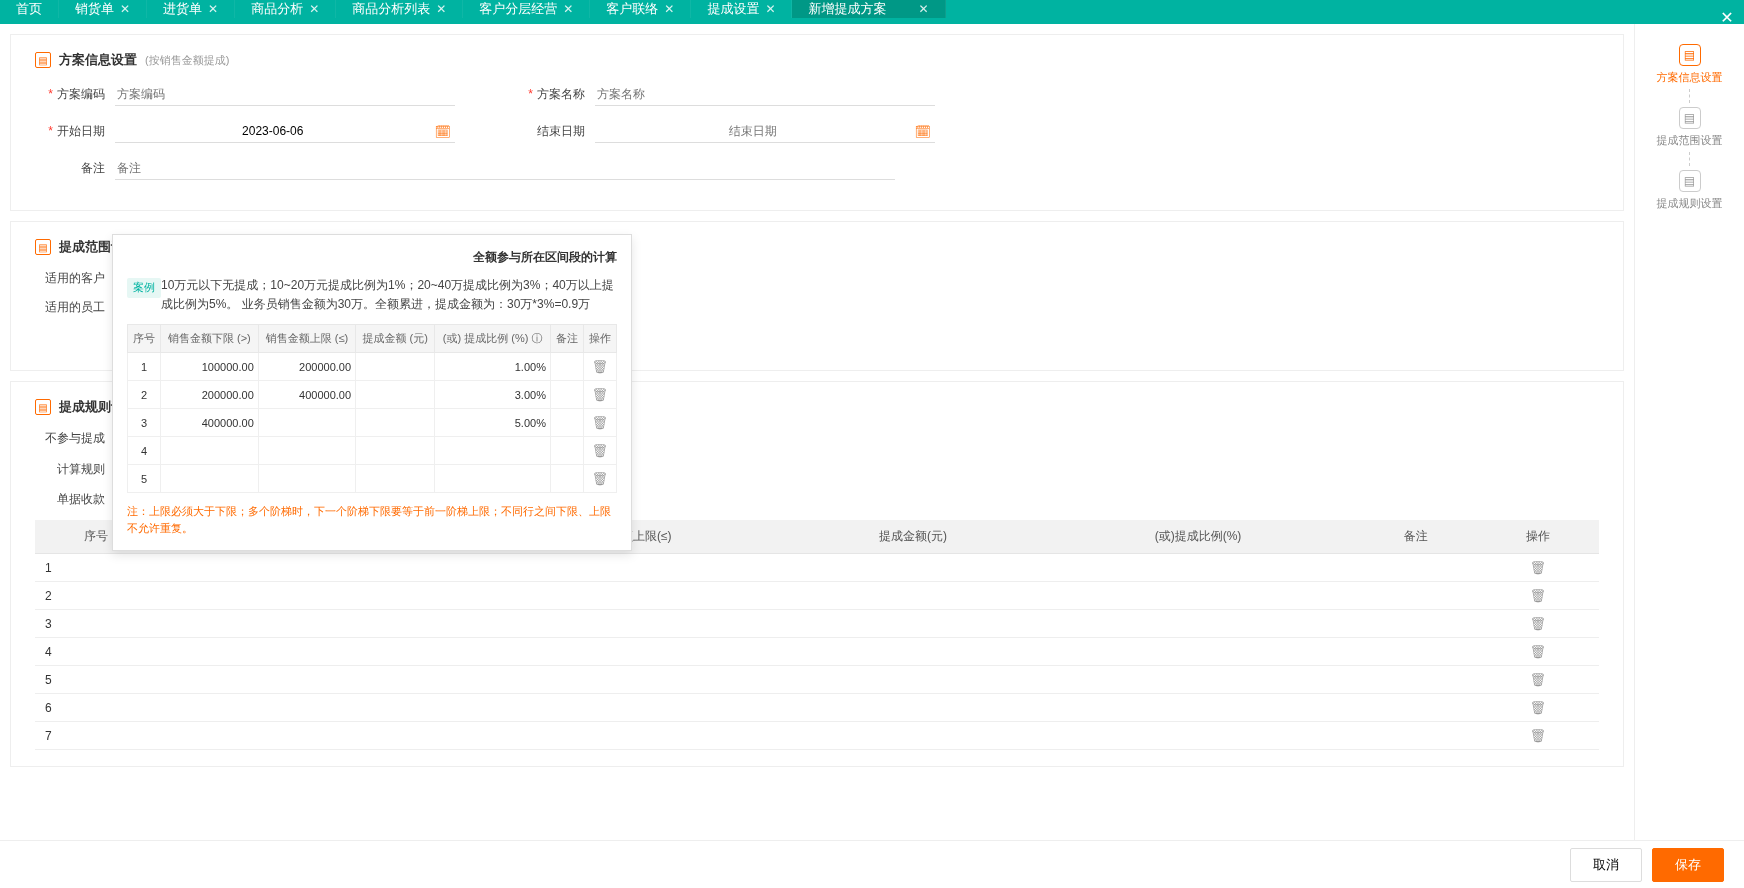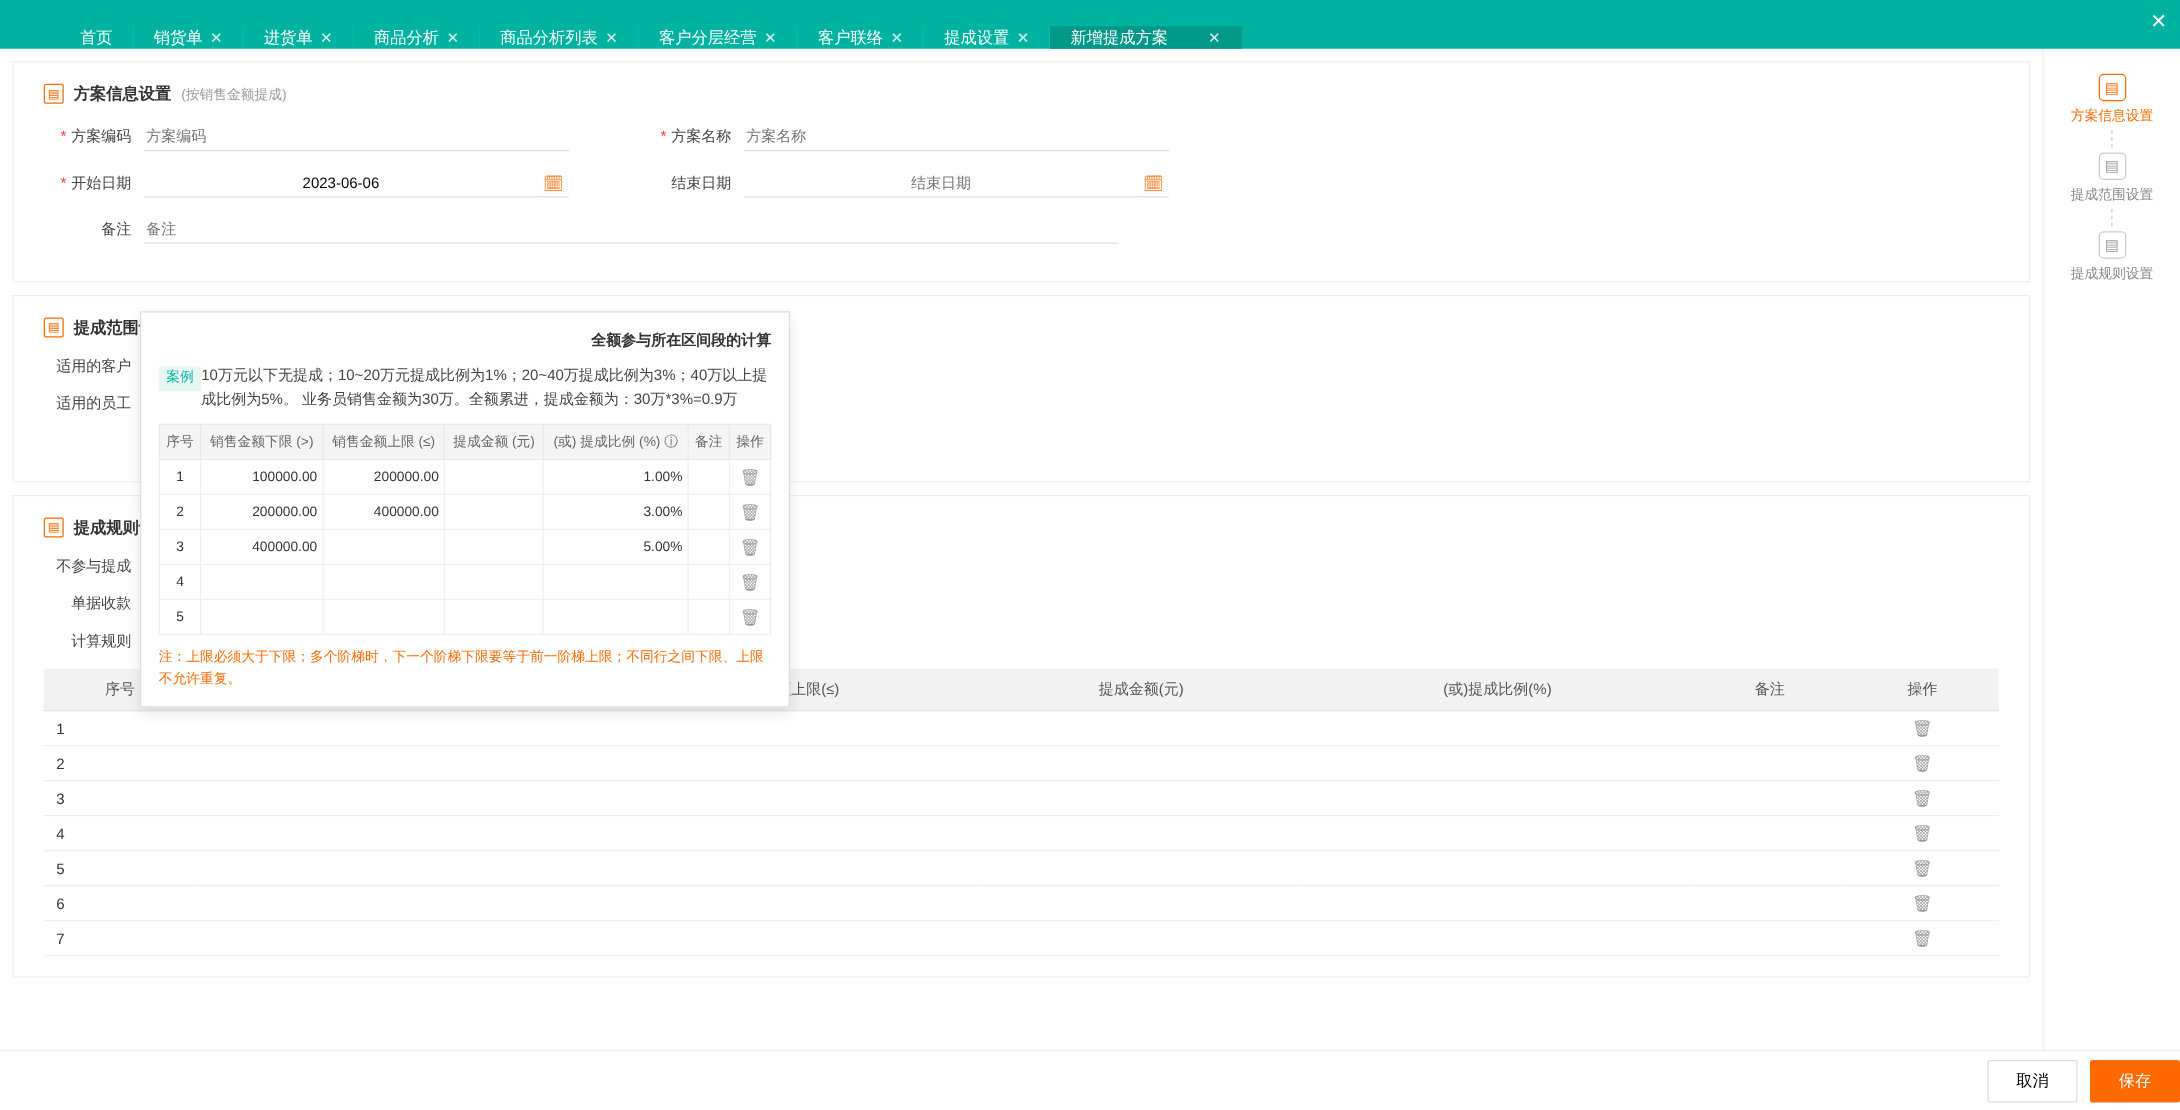--- a/index.html
+++ b/index.html
@@ -1,19 +1,19 @@
 <!DOCTYPE html>
 <html><head>
 <meta charset="utf-8">
 <style>
 * { box-sizing: border-box; margin: 0; padding: 0; }
 body { font-family: "Microsoft YaHei", Arial, sans-serif; font-size: 12px; color: #333; background: #fff; }
 
 
-.tabbar { background: #00b3a1; height: 39px; display: flex; align-items: flex-end; color: #fff; position: relative; padding-left: 48px; }
+.tabbar { background: #00b3a1; height: 24px; display: flex; align-items: flex-start; color: #fff; position: relative; }
 .tab { padding: 0 16px; display: flex; align-items: center; gap: 6px; cursor: pointer; font-size: 13px; border-right: 1px solid rgba(255,255,255,0.06); }
 .tab.active { background: #009886; gap: 32px; }
 .tab .x { font-size: 12px; opacity: 0.85; }
 .tabbar-close { position: absolute; right: 0; top: 0; width: 34px; height: 34px; display: flex; align-items: center; justify-content: center; font-size: 16px; cursor: pointer; }
 
 
 .main { display: flex; }
 .content { flex: 1; padding: 10px 10px 80px 10px; position: relative; }
 .rightnav { width: 110px; padding-top: 20px; display: flex; flex-direction: column; align-items: center; gap: 4px; border-left: 1px solid #eee; }
 .rn-step { display: flex; flex-direction: column; align-items: center; gap: 4px; }
@@ -61,21 +61,21 @@
 .pop-title { font-weight: 600; font-size: 12px; margin-bottom: 10px; text-align: right; }
 .pop-ex-row { display: flex; gap: 0; align-items: flex-start; margin-bottom: 10px; font-size: 12px; color: #444; line-height: 1.6; }
 .badge-ex { background: #e6f7f4; color: #00b3a1; padding: 1px 6px; border-radius: 2px; font-size: 11px; flex-shrink: 0; margin-top: 2px; }
 .pop table { width: 100%; border-collapse: collapse; font-size: 11px; }
 .pop th { background: #f5f5f5; color: #666; font-weight: 500; padding: 6px 4px; border: 1px solid #e8e8e8; text-align: center; }
 .pop td { padding: 6px 4px; border: 1px solid #efefef; text-align: right; }
 .pop td.center { text-align: center; }
 .pop-note { color: #ff6a00; font-size: 11px; margin-top: 10px; line-height: 1.5; }
 
 
-.footer { position: fixed; bottom: 0; left: 0; right: 0; height: 48px; background: #fff; border-top: 1px solid #eee; display: flex; align-items: center; justify-content: flex-end; gap: 10px; }
+.footer { position: fixed; bottom: 0; left: 0; right: 0; height: 48px; background: #fff; border-top: 1px solid #eee; display: flex; align-items: center; justify-content: flex-end; gap: 10px; padding-right: 20px; }
 .btn { padding: 7px 22px; font-size: 13px; border-radius: 2px; cursor: pointer; border: 1px solid #ddd; background: #fff; }
 .btn.primary { background: #ff6a00; color: #fff; border-color: #ff6a00; }
 </style>
 </head>
 <body>
 
 <div class="tabbar" id="tabbar">
   <div class="tab">
       <span>首页</span>
     </div>
@@ -170,38 +170,38 @@
         </div>
     </div>
 
     <div class="panel">
       <div class="panel-title-row">
         <span class="pt-icon">▤</span>
         <span class="pt-title">提成规则设</span>
       </div>
       <div class="simple-line">
           <span class="label">不参与提成</span>
-        </div>
-      <div class="simple-line">
-          <span class="label">单据收款</span>
         </div>
       <div class="simple-line">
         <span class="label">计算规则</span>
         <span id="calc-opts"><span class="radio">
               <span class="dot"></span>
               <span>固定比例</span>
             </span><span class="radio">
               <span class="dot"></span>
               <span>区间超额提</span>
             </span><span class="radio sel">
               <span class="dot"></span>
               <span>区间全额提</span>
               <span class="info-icon">ⓘ</span>
             </span></span>
       </div>
+      <div class="simple-line">
+          <span class="label">单据收款</span>
+        </div>
 
       <table class="tbl">
         <thead>
             <tr id="tbl-head">
               <th>序号</th>
               <th>销售金额下限(&gt;)</th>
               <th>销售金额上限(≤)</th>
               <th>提成金额(元)</th>
               <th>(或)提成比例(%)</th>
               <th>备注</th>

